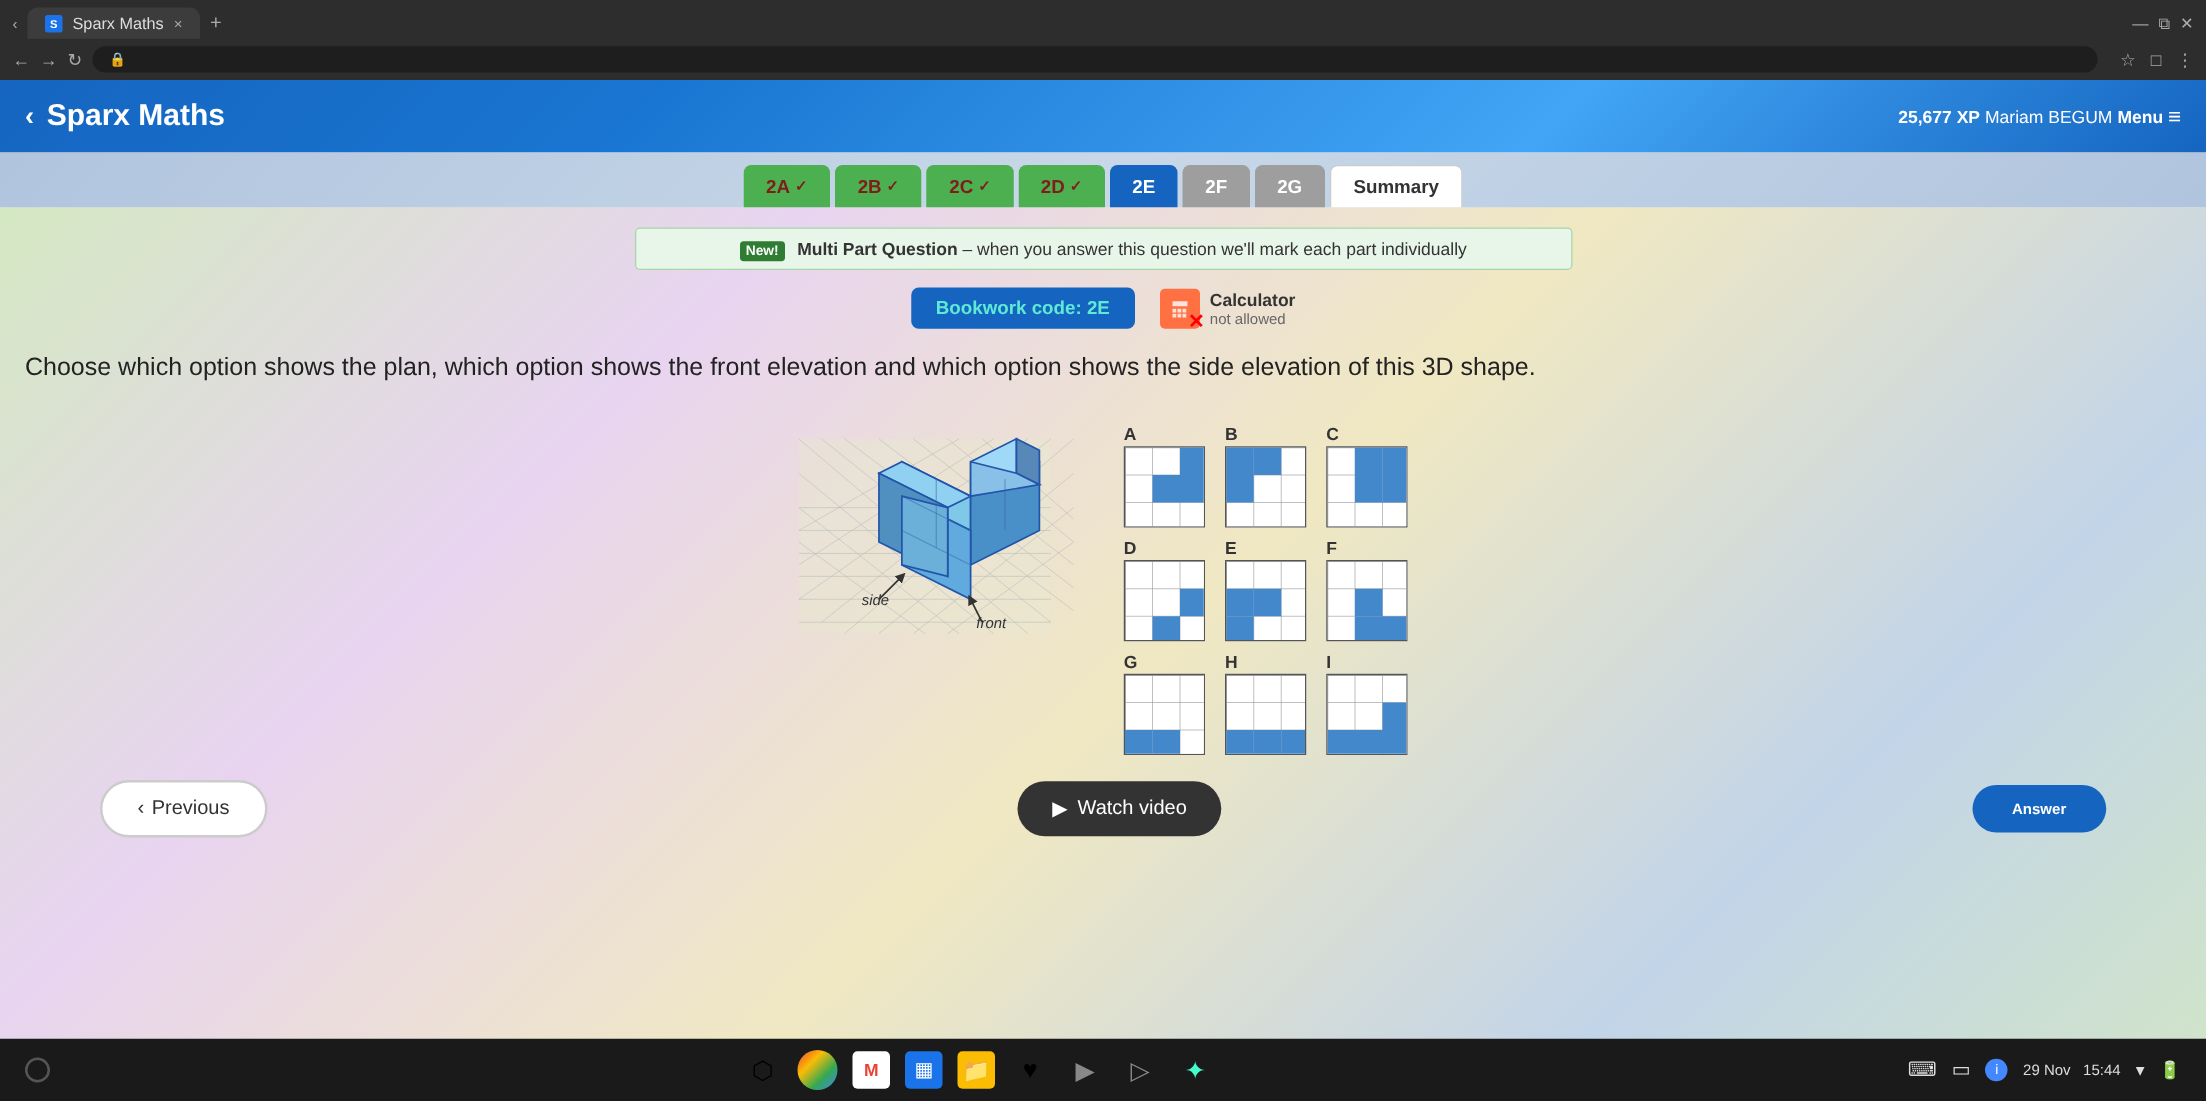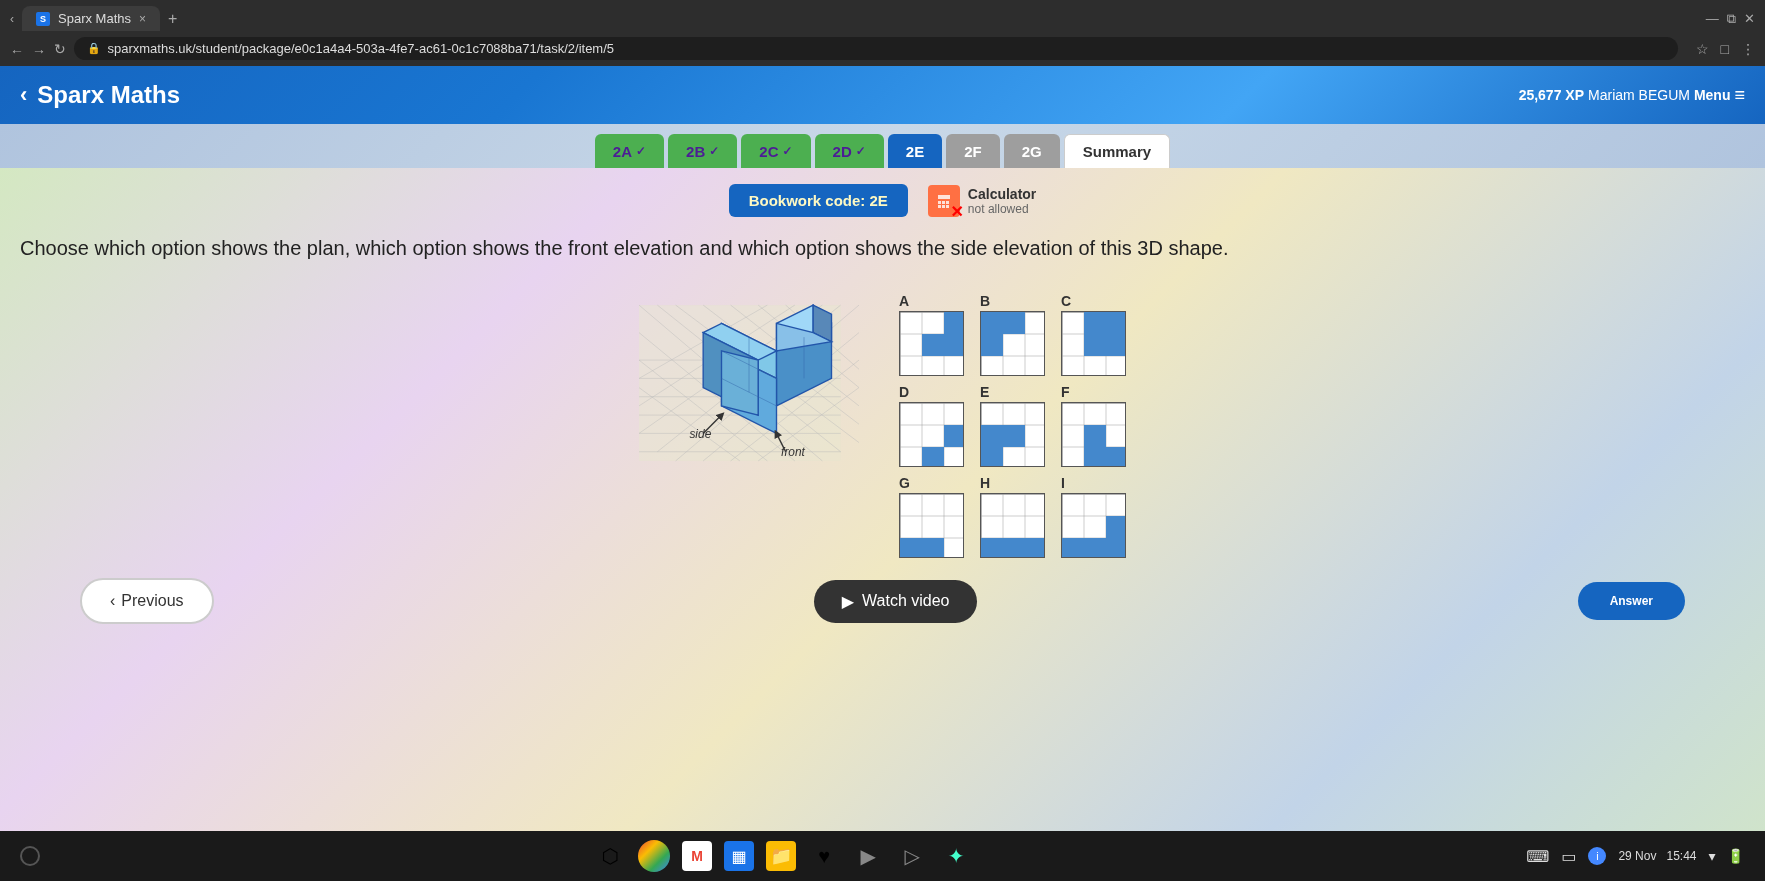--- a/index.html
+++ b/index.html
@@ -173,21 +173,21 @@
       display: flex;
       align-items: center;
       gap: 4px;
     }
     .task-tab.active {
       background: #1565c0;
       color: white;
     }
     .task-tab.inactive {
       background: #4caf50;
-      color: #4c1d95;
+      color: #7f1d1d;
     }
     .task-tab.grey {
       background: #9e9e9e;
       color: white;
     }
     .task-tab.summary {
       background: white;
       color: #333;
       border: 1px solid #ccc;
       border-bottom: none;
@@ -229,21 +229,21 @@
     
     .bookwork-row {
       display: flex;
       justify-content: center;
       align-items: center;
       gap: 20px;
       margin-bottom: 16px;
     }
     .bookwork-badge {
       background: #1565c0;
-      color: #fef9c3;
+      color: #5eead4;
       padding: 8px 20px;
       border-radius: 6px;
       font-size: 15px;
       font-weight: bold;
     }
     .calculator-info {
       display: flex;
       align-items: center;
       gap: 8px;
       font-size: 13px;
@@ -393,21 +393,20 @@
       <span class="win-btn">⧉</span>
       <span class="win-btn">✕</span>
     </div>
   </div>
   <div class="address-bar">
     <button class="nav-btn">←</button>
     <button class="nav-btn">→</button>
     <button class="nav-btn">↻</button>
     <div class="url-box">
       <span class="lock-icon">🔒</span>
-      <span>sparxmaths.uk/student/package/e0c1a4a4-503a-4fe7-ac61-0c1c7088ba71/task/2/item/5</span>
     </div>
     <div class="browser-actions">
       <span class="browser-action-btn">☆</span>
       <span class="browser-action-btn">□</span>
       <span class="browser-action-btn">⋮</span>
     </div>
   </div>
 </div>
 
 <div class="app-container">
@@ -451,20 +450,25 @@
     <div class="task-tab grey">
       <span>2G</span>
     </div>
     <div class="task-tab summary">
       <span>Summary</span>
     </div>
   </div>
 
   <div class="main-content">
 
+    <div class="mpq-banner">
+      <span class="new-badge">New!</span>
+      <strong>Multi Part Question</strong>
+      <span>– when you answer this question we'll mark each part individually</span>
+    </div>
 
     <div class="bookwork-row">
       <div class="bookwork-badge">Bookwork code: 2E</div>
       <div class="calculator-info">
         <div class="calc-icon">
           <svg width="20" height="20" viewBox="0 0 20 20">
             <rect x="2" y="2" width="16" height="16" rx="2" fill="#ff7043"></rect>
             <rect x="4" y="4" width="12" height="4" fill="white" opacity="0.8"></rect>
             <rect x="4" y="10" width="3" height="3" fill="white" opacity="0.8"></rect>
             <rect x="8" y="10" width="3" height="3" fill="white" opacity="0.8"></rect>

